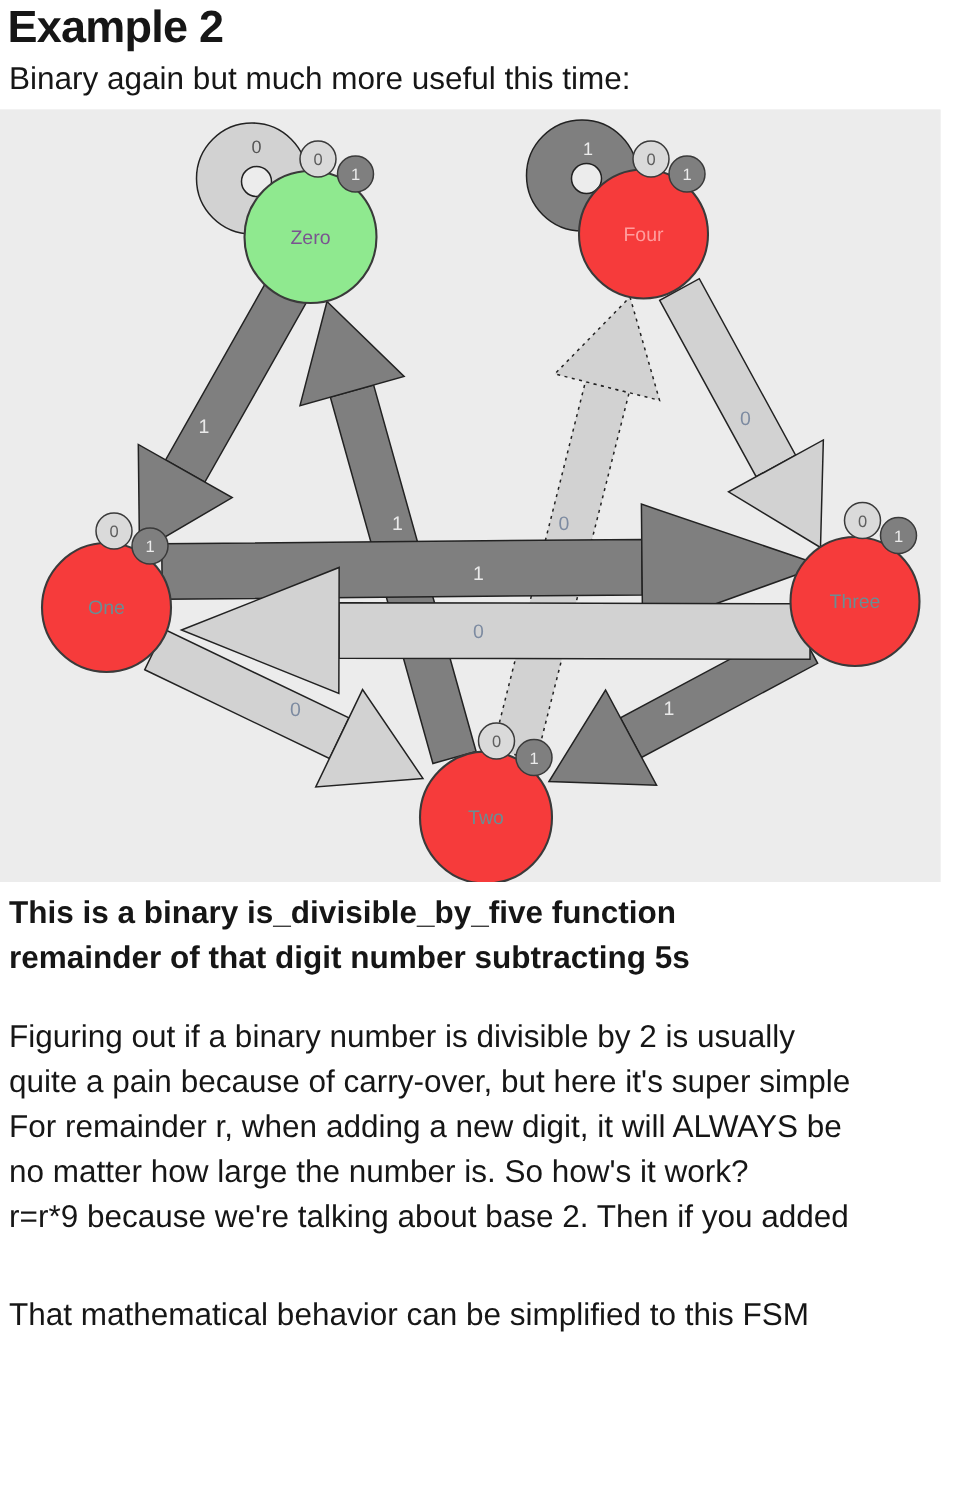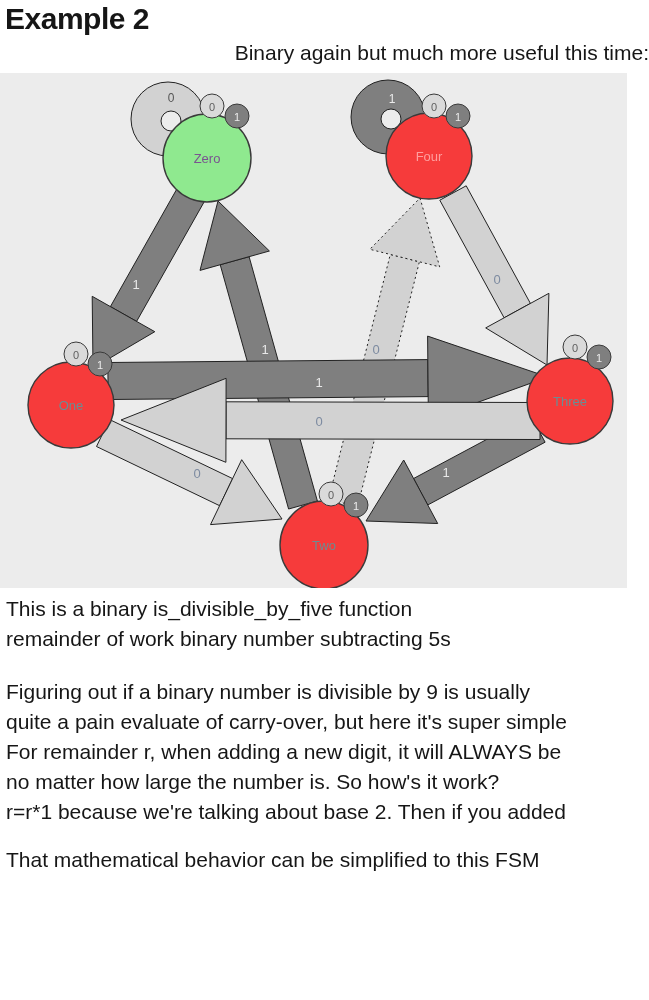--- a/index.html
+++ b/index.html
@@ -1,23 +1,23 @@
 <!DOCTYPE html>
 <html><head>
 <meta charset="utf-8">
 <style>
   html,body{margin:0;padding:0;background:#ffffff;}
   body{width:649px;font-family:"Liberation Sans",sans-serif;color:#161616;}
   .page-title{font-size:30px;font-weight:700;letter-spacing:-0.5px;padding:1px 4px 0 5px;line-height:36px;}
-  .subtitle{font-size:21px;padding:2px 0 6px 6px;line-height:28px;text-align:right;}
+  .subtitle{font-size:21px;padding:2px 0 6px 6px;line-height:28px;}
   .diagram-wrap{width:627px;height:515px;background:#ececec;}
   .para{font-size:21px;line-height:30px;padding-left:6px;}
-  .para-1{margin-top:6px;}
+  .para-1{margin-top:6px;font-weight:bold;}
   .para-2{margin-top:23px;}
-  .para-3{margin-top:18px;}
+  .para-3{margin-top:35px;}
   .line{white-space:nowrap;}
   svg text{font-family:"Liberation Sans",sans-serif;}
 </style>
 </head>
 <body>
 
 <div class="page-title">Example 2</div>
 <div class="subtitle">Binary again but much more useful this time:</div>
 
 <div class="diagram-wrap">
@@ -81,26 +81,26 @@
       <text x="376" y="276" fill="#7d8ba1" font-size="13" text-anchor="middle" dominant-baseline="central">0</text>
       <text x="197" y="400" fill="#7d8ba1" font-size="13" text-anchor="middle" dominant-baseline="central">0</text>
       <text x="446" y="399" fill="#e9e9e9" font-size="13" text-anchor="middle" dominant-baseline="central">1</text>
       <text x="319" y="309" fill="#e9e9e9" font-size="13" text-anchor="middle" dominant-baseline="central">1</text>
       <text x="319" y="348" fill="#7d8ba1" font-size="13" text-anchor="middle" dominant-baseline="central">0</text>
     </svg>
 </div>
 
 <div class="para para-1">
   <div class="line">This is a binary is_divisible_by_five function</div>
-  <div class="line">remainder of work binary number subtracting 5s</div>
+  <div class="line">remainder of that digit number subtracting 5s</div>
 </div>
 
 <div class="para para-2">
-  <div class="line">Figuring out if a binary number is divisible by 9 is usually</div>
-  <div class="line">quite a pain evaluate of carry-over, but here it's super simple</div>
+  <div class="line">Figuring out if a binary number is divisible by 2 is usually</div>
+  <div class="line">quite a pain because of carry-over, but here it's super simple</div>
   <div class="line">For remainder r, when adding a new digit, it will ALWAYS be</div>
   <div class="line">no matter how large the number is. So how's it work?</div>
-  <div class="line">r=r*1 because we're talking about base 2. Then if you added</div>
+  <div class="line">r=r*9 because we're talking about base 2. Then if you added</div>
 </div>
 
 <div class="para para-3">
   <div class="line">That mathematical behavior can be simplified to this FSM</div>
 </div>
 
 </body></html>

